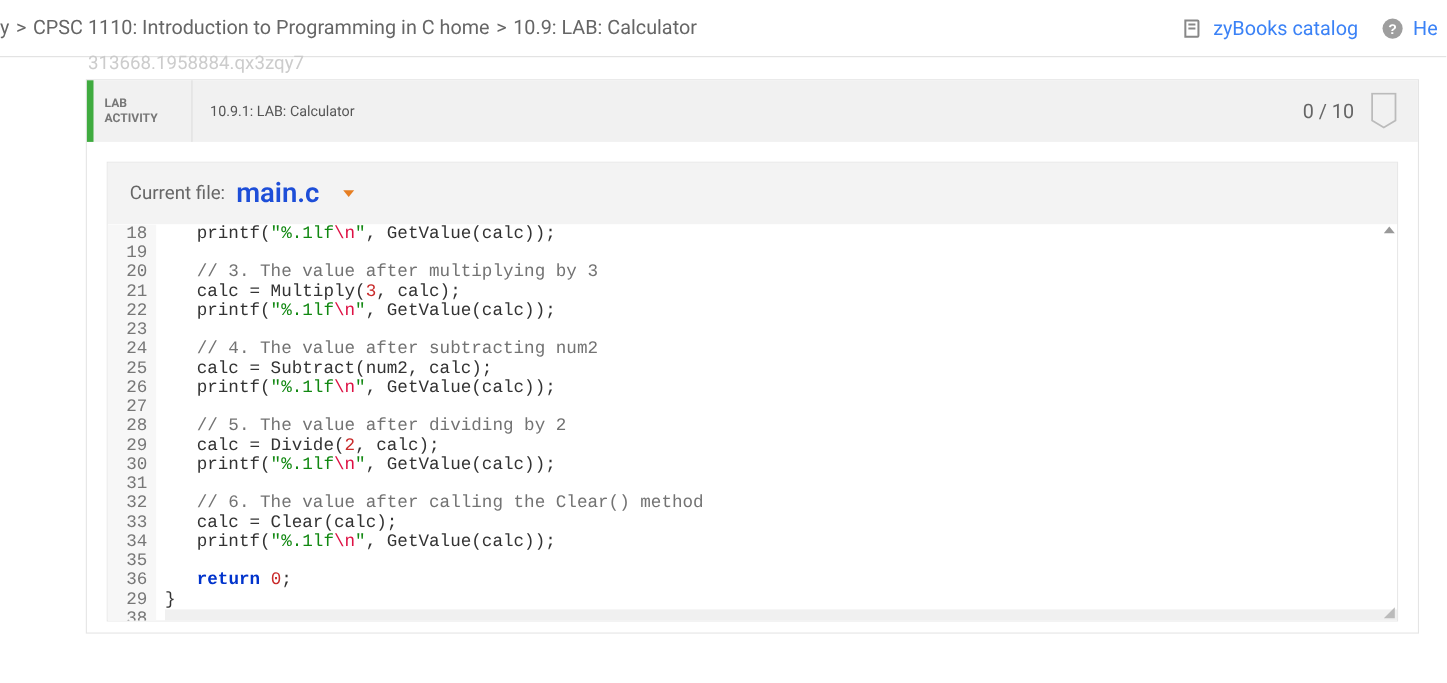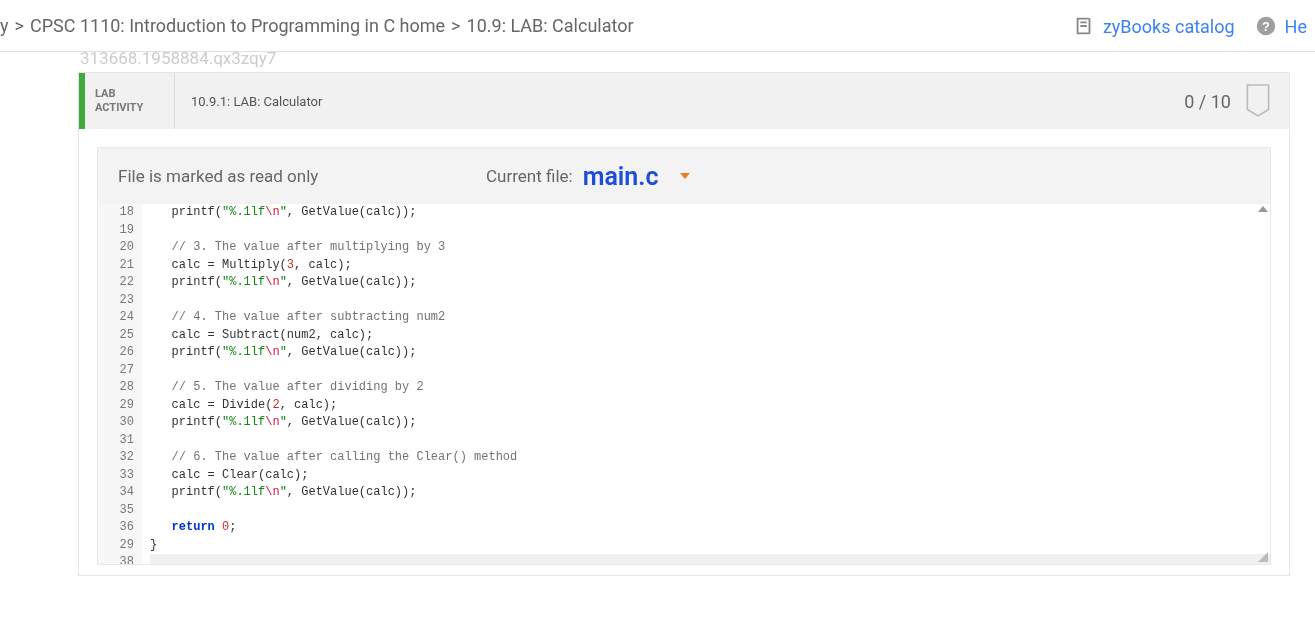--- a/index.html
+++ b/index.html
@@ -143,21 +143,21 @@
     width: 0; height: 0;
     border-left: 5px solid transparent;
     border-right: 5px solid transparent;
     border-top: 6px solid #e67e22;
   }
 
   .editor {
     position: relative;
     display: flex;
     font-family: Consolas, "Courier New", monospace;
-    font-size: 12px;
+    font-size: 16px;
     line-height: 17.5px;
     height: 360px;
     overflow: hidden;
     background: #fff;
   }
   .gutter {
     width: 44px;
     text-align: right;
     padding-right: 8px;
     color: #777;
@@ -246,21 +246,20 @@
       <span>0 / 10</span>
       <svg class="bookmark-outline" viewBox="0 0 24 32">
         <path d="M2 1 H22 V24 L12 30 L2 24 Z" fill="none" stroke="#bbb" stroke-width="1.5"></path>
       </svg>
     </div>
   </div>
 
   <div class="card-body">
     <div class="editor-wrap">
       <div class="editor-toolbar">
-        <div class="tb-left">File is marked as read only</div>
         <div class="tb-center">
           <span>Current file:</span>
           <span class="cur-file">
             <span>main.c</span>
             <span class="tri"></span>
           </span>
         </div>
       </div>
 
       <div class="editor">

